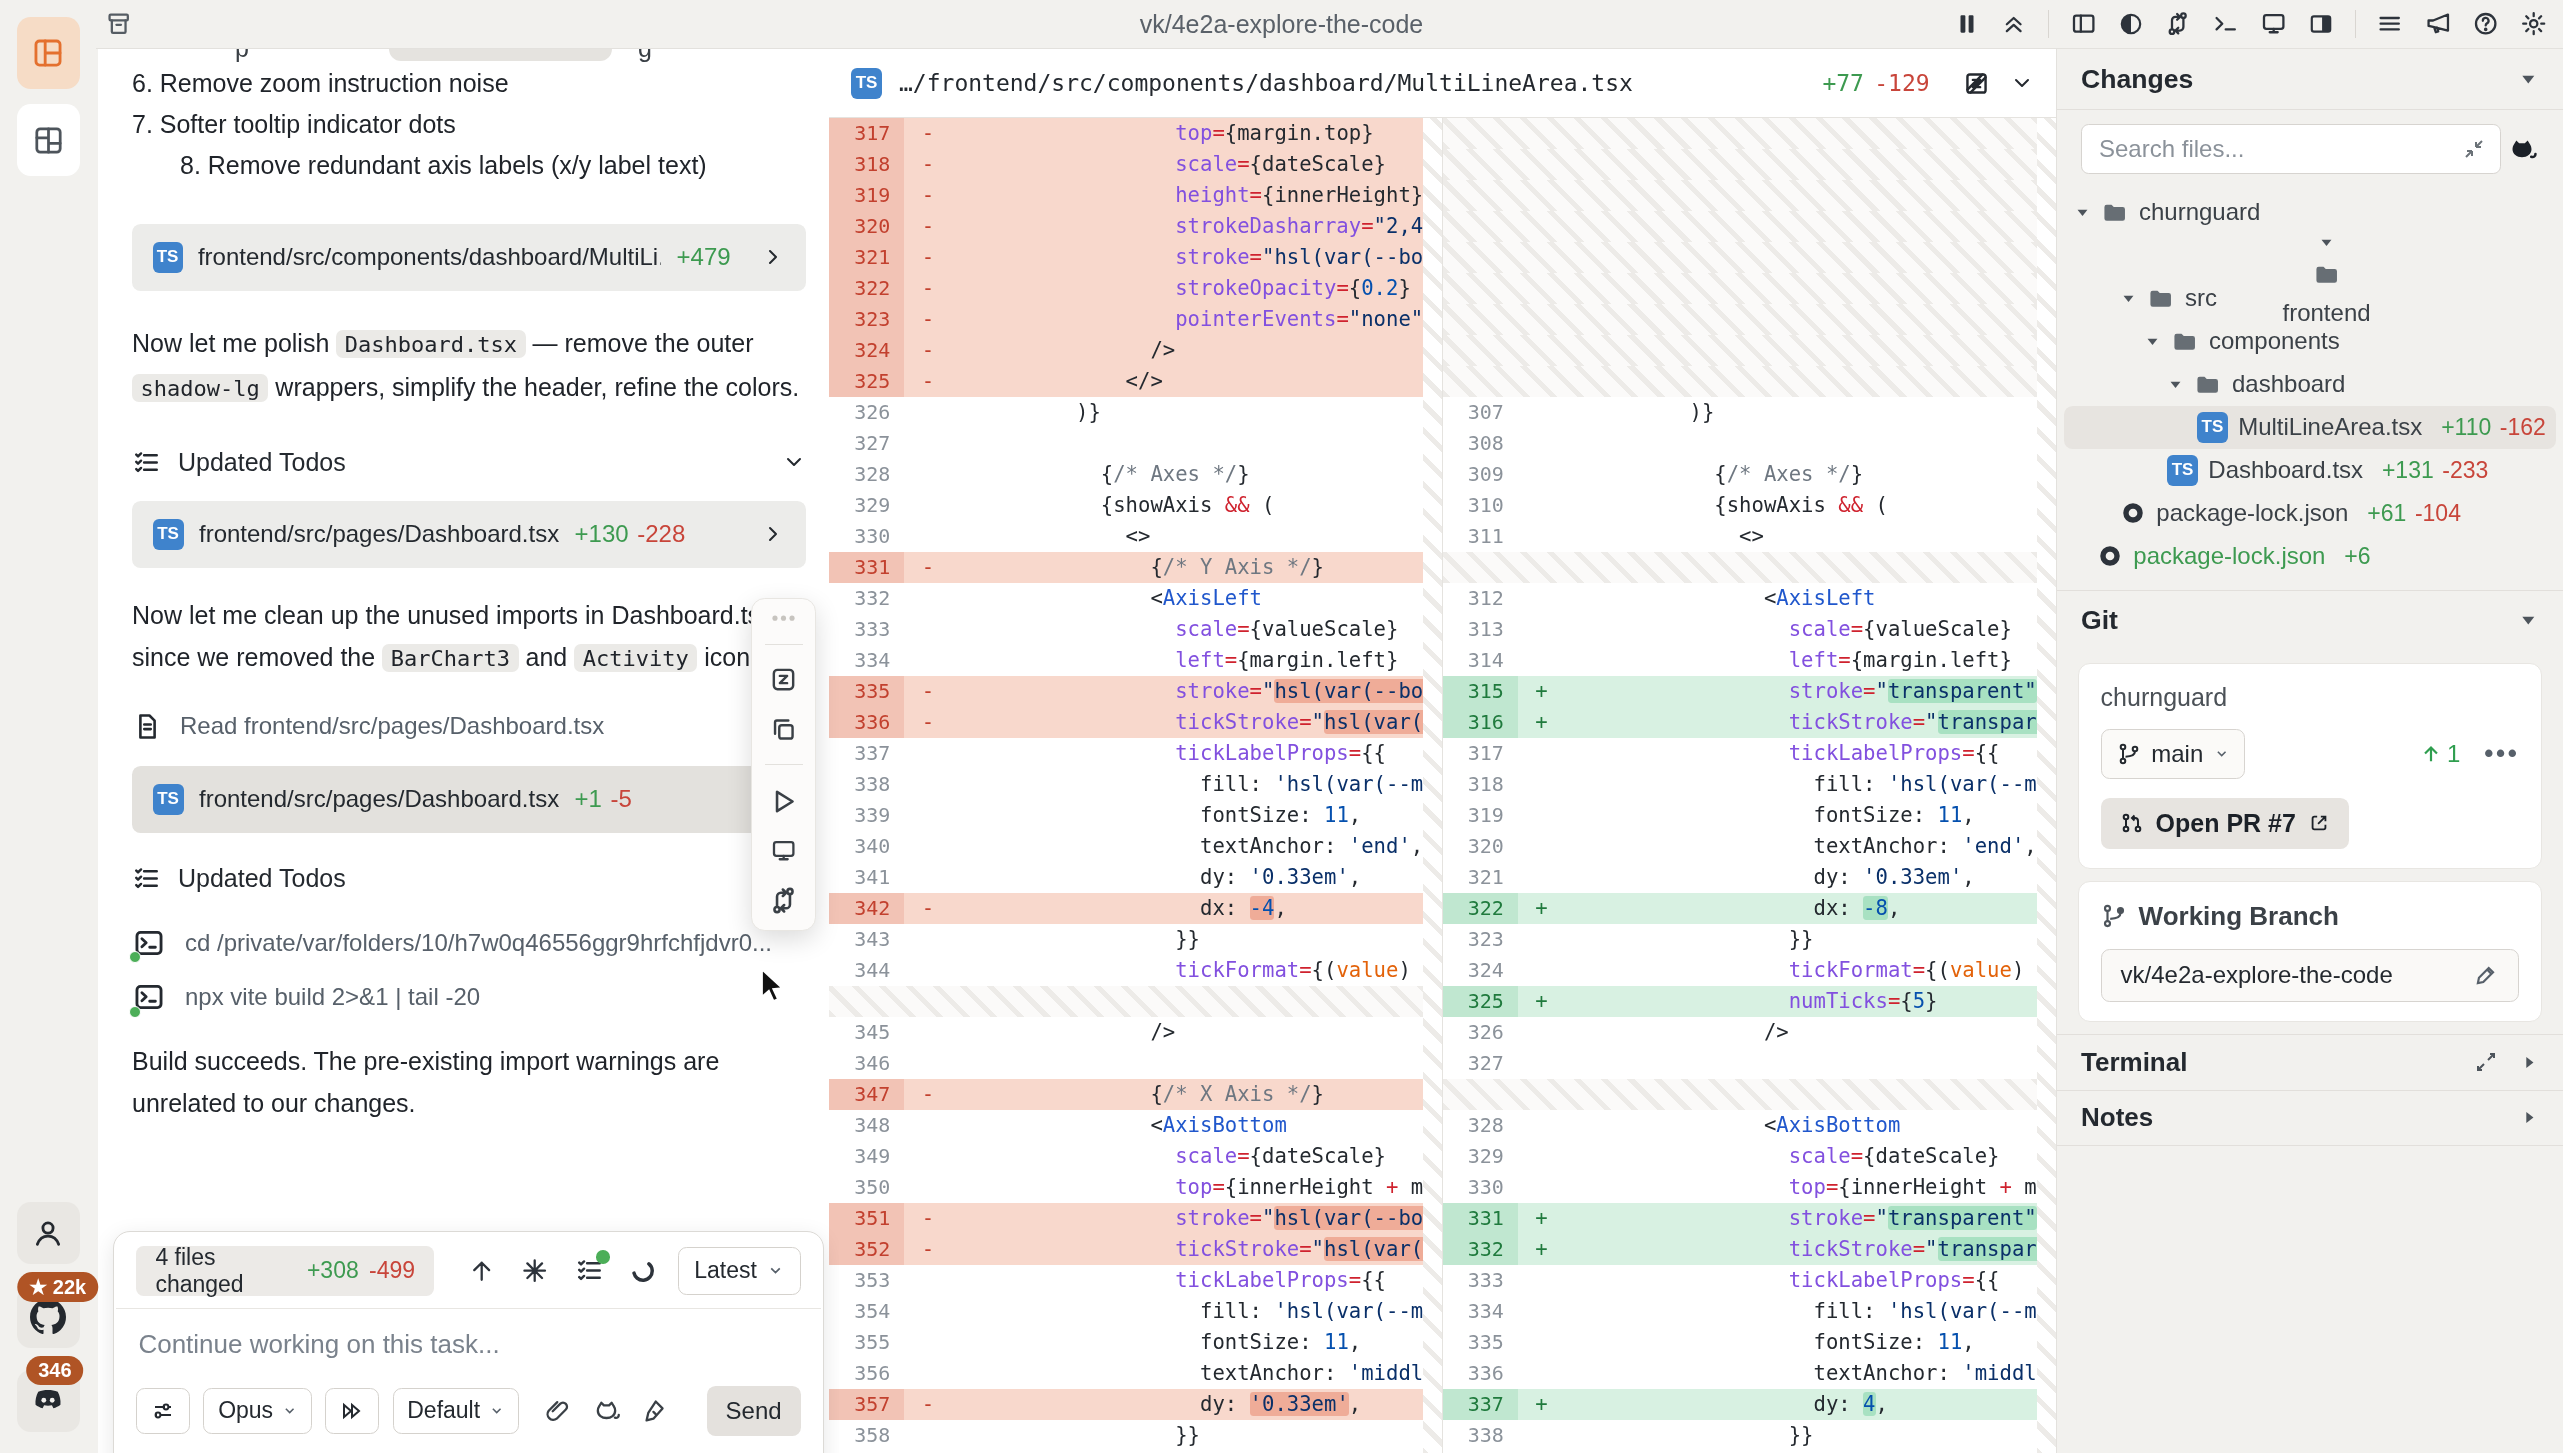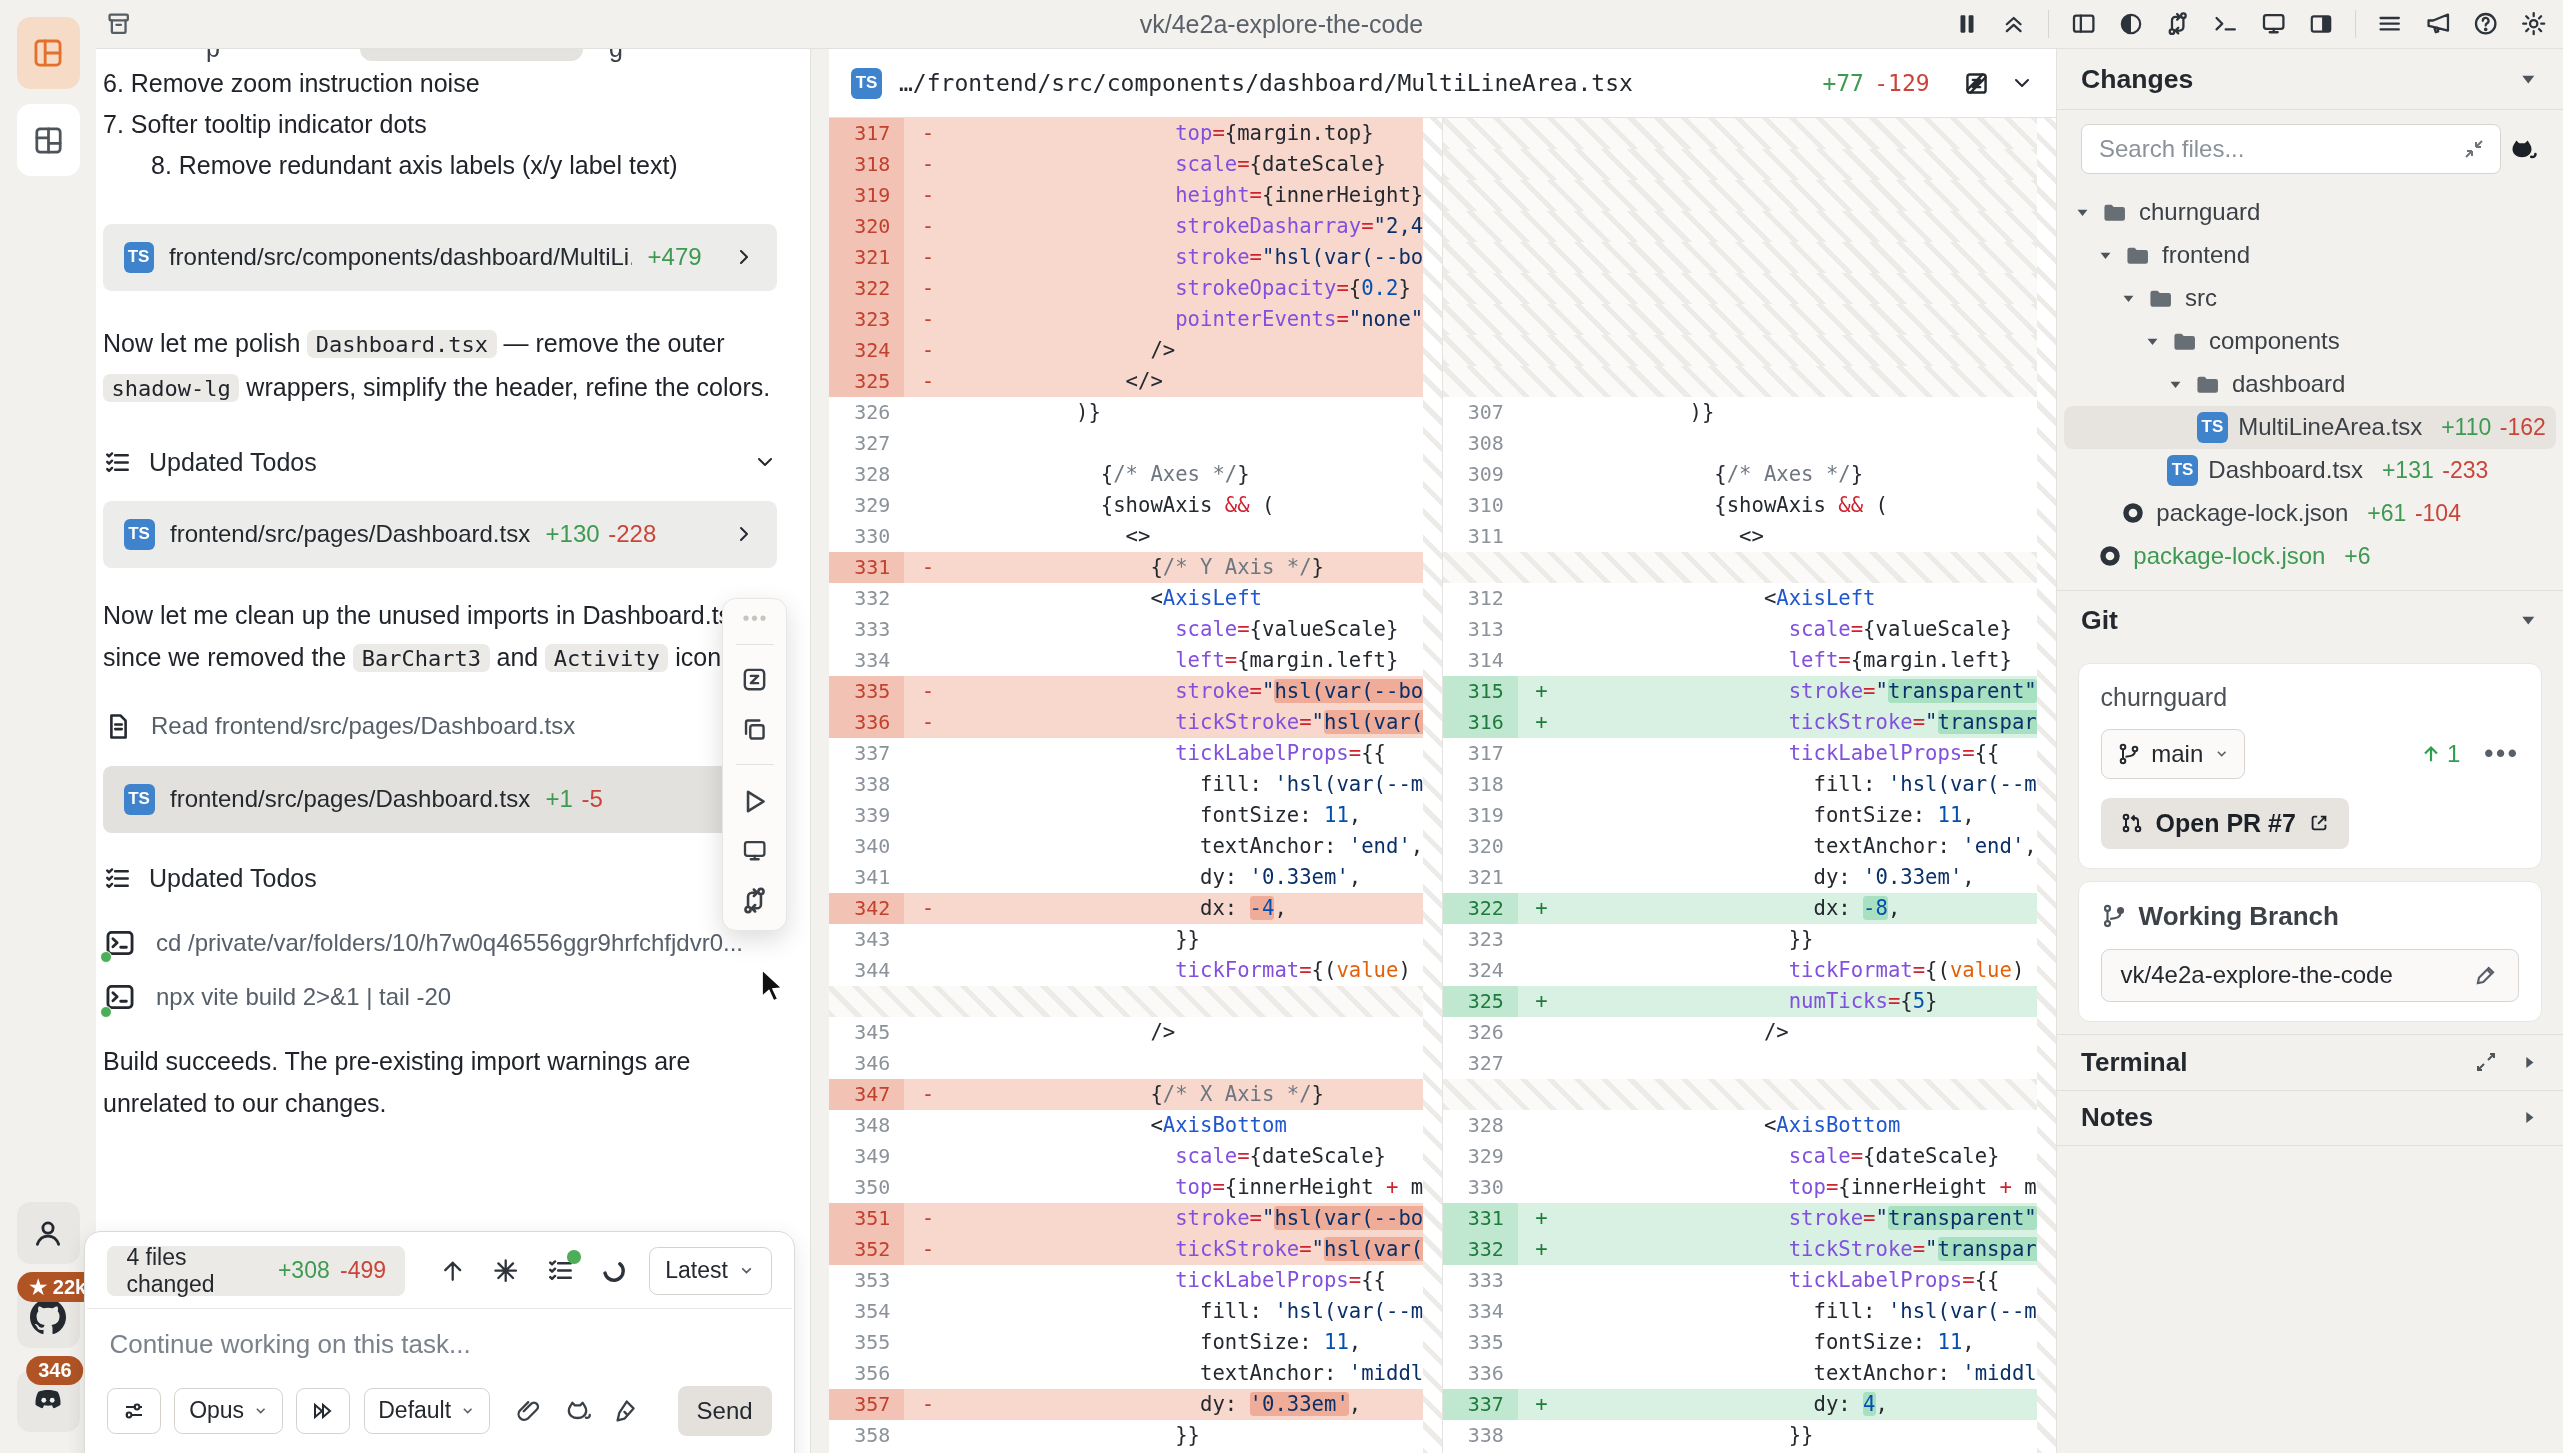--- a/index.html
+++ b/index.html
@@ -21,21 +21,21 @@
   .rail-btn{width:63px;height:72px;border-radius:13.7px;display:flex;align-items:center;justify-content:center;
             margin-bottom:15.4px;color:#4d545b;position:relative;}
   .rail-btn.active{background:#f6dcc6;color:#e4702e;}
   .rail-btn.plain{background:#ffffff;}
   #rail-spacer{flex:1;}
   .rail-foot{width:63px;height:62px;border-radius:13.7px;background:#e9e7e3;display:flex;align-items:center;
              justify-content:center;margin-bottom:22px;position:relative;color:#24292f;}
   .rail-badge{position:absolute;top:-13.7px;left:50%;transform:translateX(-38%);background:#b05425;color:#fff;
               font-size:20px;font-weight:bold;padding:2.6px 12px;border-radius:17px;white-space:nowrap;z-index:2;}
   
-  #chat{position:absolute;left:69px;top:49px;width:742px;bottom:0;background:#ffffff;
+  #chat{position:absolute;left:98px;top:49px;width:742px;bottom:0;background:#ffffff;
         border-right:0.9px solid #e3e1dd;overflow:hidden;}
   #chat-flow{padding:0 34px 0 34px;}
   .clip-row{height:13.7px;overflow:hidden;position:relative;}
   .clip-pill{position:absolute;top:-12px;left:257px;width:223px;height:24px;border-radius:12px;background:#e5e3df;}
   .clip-frag{position:absolute;top:-15.4px;height:26px;color:#3a4046;font-size:25px;}
   .chat-li{font-size:25px;line-height:41px;color:#20242a;}
   .chat-p{font-size:25px;line-height:42px;color:#20242a;width:690px;}
   .chat-p .code{font-family:"DejaVu Sans Mono",monospace;font-size:22px;background:#ebeae7;border-radius:6.9px;padding:1.7px 8.6px;}
   .fchip{height:67px;border-radius:8.6px;background:#ececea;display:flex;align-items:center;gap:15.4px;
          padding:0 20.6px;width:674px;}
@@ -971,21 +971,21 @@
               <path d="M5 8h14l-7 9z"></path>
             </svg>
           </span>
           <span class="ic">
             <svg width="27.4" height="27.4" viewBox="0 0 24 24" fill="#676e74">
               <path d="M3 7a2 2 0 0 1 2-2h4.2l2 2H19a2 2 0 0 1 2 2v8a2 2 0 0 1-2 2H5a2 2 0 0 1-2-2z"></path>
             </svg>
           </span>
           <span class="tname">churnguard</span>
         </div>
-        <div class="tree-row" style="padding-left: 40px;">
+        <div class="tree-row" style="padding-left: 40px; flex-direction: column;">
           <span class="ic">
             <svg width="17" height="17" viewBox="0 0 24 24" fill="#4d545b">
               <path d="M5 8h14l-7 9z"></path>
             </svg>
           </span>
           <span class="ic">
             <svg width="27.4" height="27.4" viewBox="0 0 24 24" fill="#676e74">
               <path d="M3 7a2 2 0 0 1 2-2h4.2l2 2H19a2 2 0 0 1 2 2v8a2 2 0 0 1-2 2H5a2 2 0 0 1-2-2z"></path>
             </svg>
           </span>

